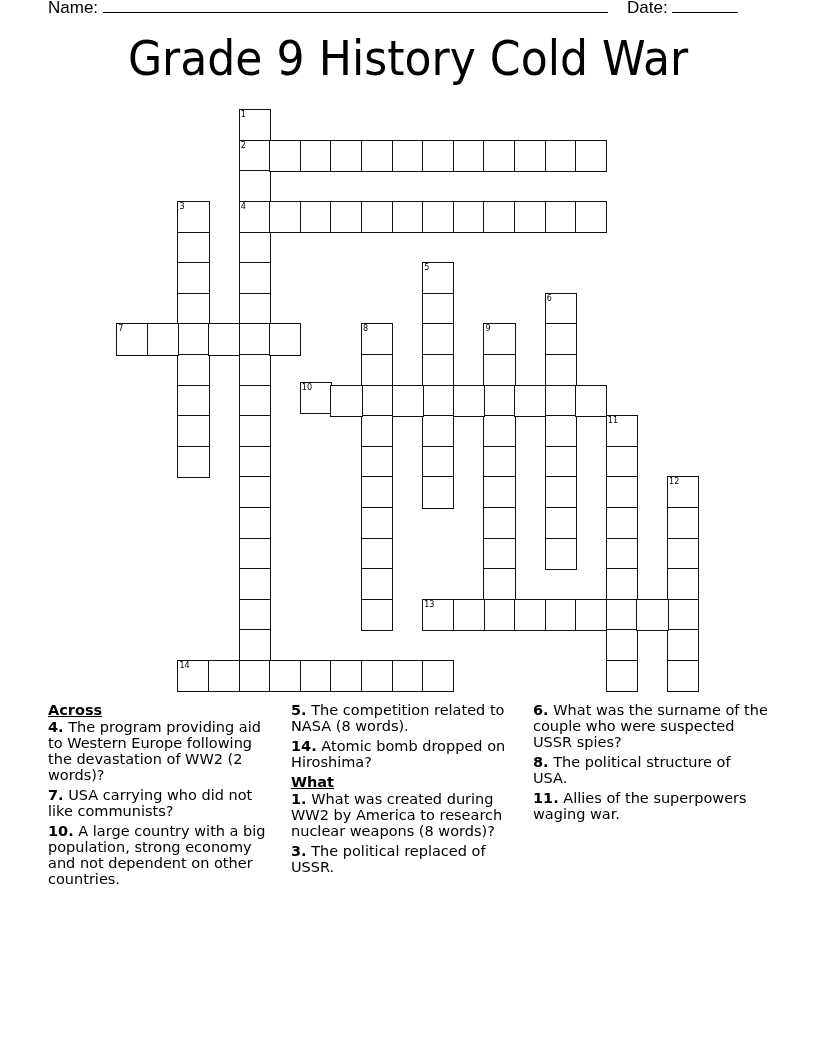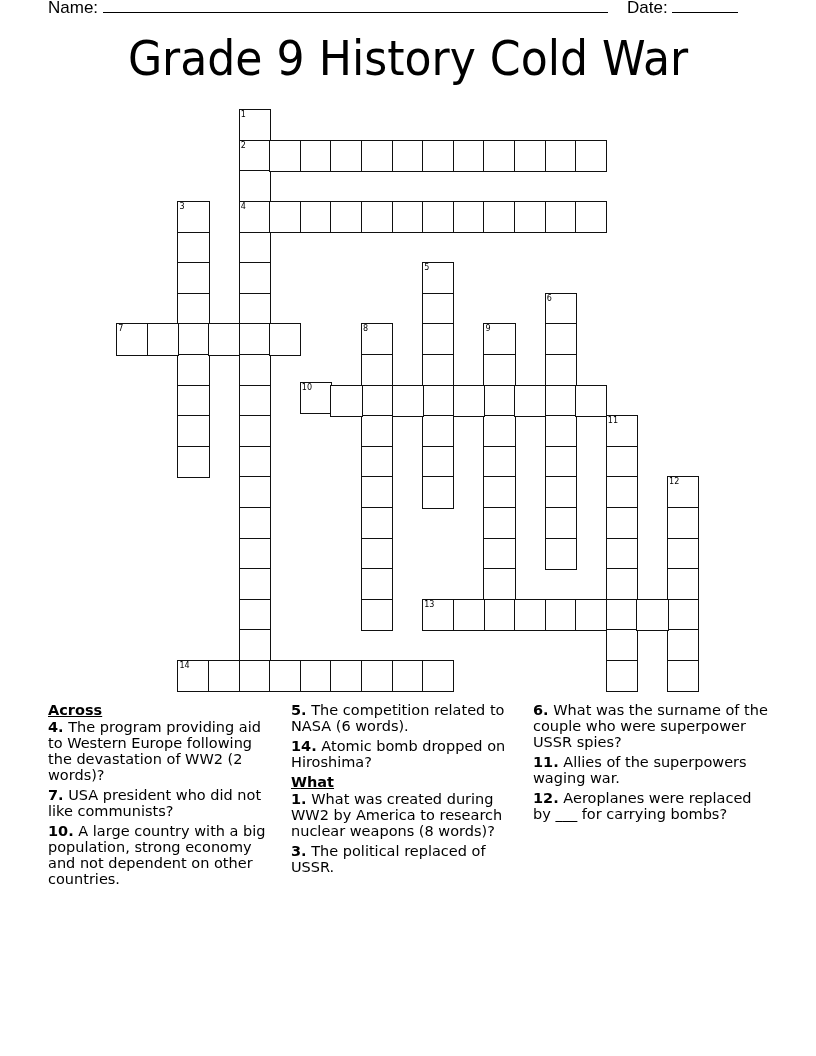--- a/index.html
+++ b/index.html
@@ -189,29 +189,29 @@
     <div class="cell" style="left: 183.6px; top: 550.8px;"></div>
     <div class="cell" style="left: 214.2px; top: 550.8px;"></div>
     <div class="cell" style="left: 244.8px; top: 550.8px;"></div>
     <div class="cell" style="left: 275.4px; top: 550.8px;"></div>
     <div class="cell" style="left: 306px; top: 550.8px;"></div>
   </div>
 
 <div class="clues" id="col1">
   <div class="head">Across</div>
   <div class="clue"><b>4.</b><span> The program providing aid to Western Europe following the devastation of WW2 (2 words)?</span></div>
-  <div class="clue"><b>7.</b><span> USA president who did not like communists?</span></div>
+  <div class="clue"><b>7.</b><span> USA carrying who did not like communists?</span></div>
   <div class="clue"><b>10.</b><span> A large country with a big population, strong economy and not dependent on other countries.</span></div>
 </div>
 
 <div class="clues" id="col2">
-  <div class="clue"><b>5.</b><span> The competition related to NASA (6 words).</span></div>
+  <div class="clue"><b>5.</b><span> The competition related to NASA (8 words).</span></div>
   <div class="clue"><b>14.</b><span> Atomic bomb dropped on Hiroshima?</span></div>
   <div class="head">What</div>
   <div class="clue"><b>1.</b><span> What was created during WW2 by America to research nuclear weapons (8 words)?</span></div>
   <div class="clue"><b>3.</b><span> The political replaced of USSR.</span></div>
 </div>
 
 <div class="clues" id="col3">
-  <div class="clue"><b>6.</b><span> What was the surname of the couple who were superpower USSR spies?</span></div>
+  <div class="clue"><b>6.</b><span> What was the surname of the couple who were suspected USSR spies?</span></div>
+  <div class="clue"><b>8.</b><span> The political structure of USA.</span></div>
   <div class="clue"><b>11.</b><span> Allies of the superpowers waging war.</span></div>
-  <div class="clue"><b>12.</b><span> Aeroplanes were replaced by ___ for carrying bombs?</span></div>
 </div>
 
 </body></html>

